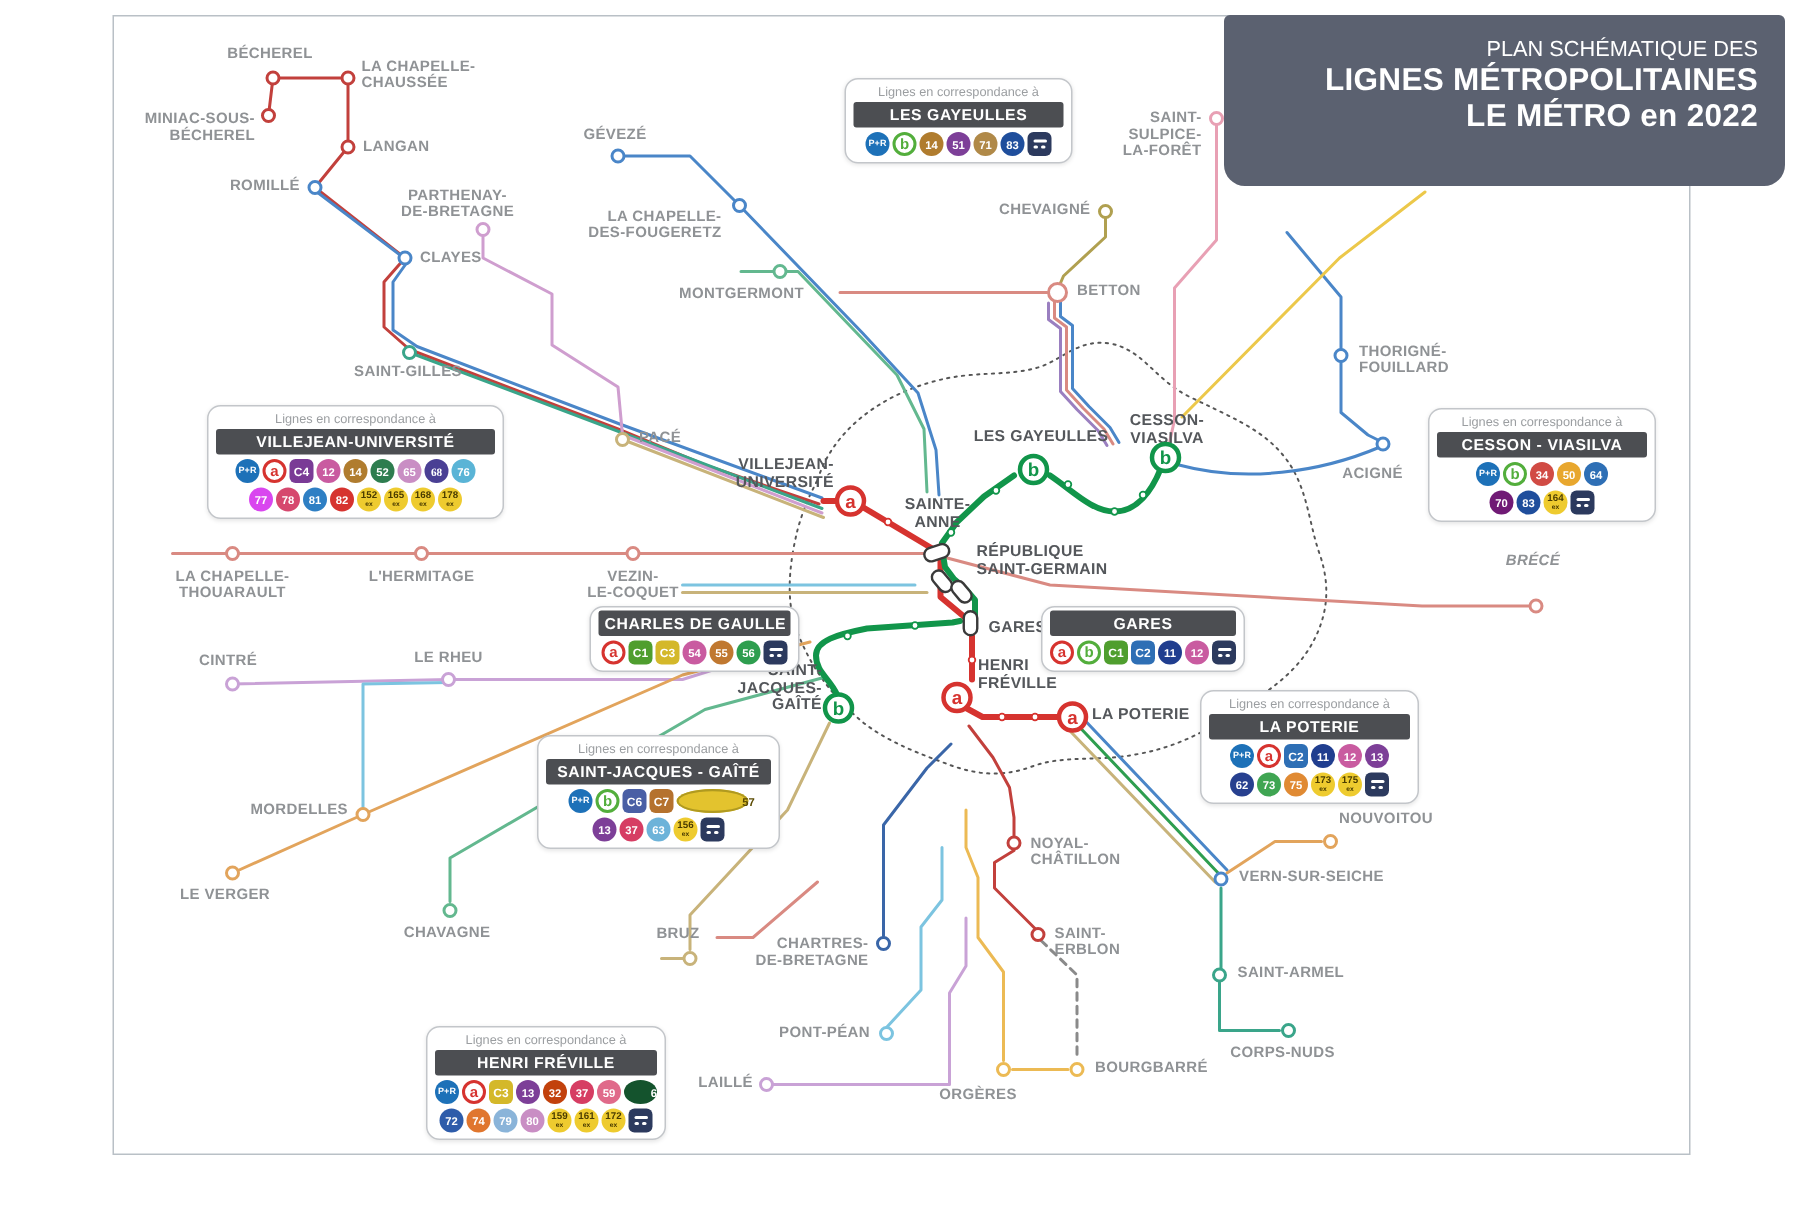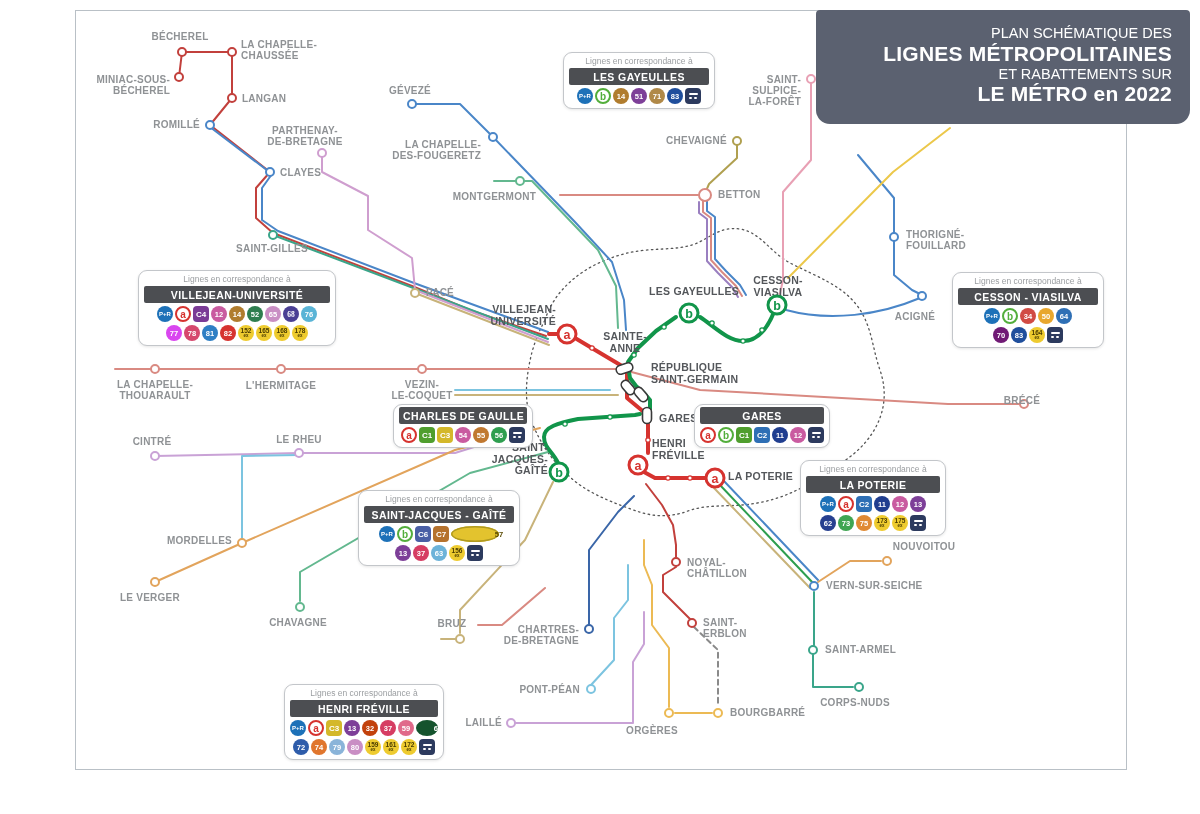--- a/index.html
+++ b/index.html
@@ -211,21 +211,21 @@
       <div class="st-node" style="left: 737px; top: 141px; border-color: rgb(176, 160, 80);"></div>
       <div class="st-label al-r" style="left: 727px; top: 140px;">CHEVAIGNÉ</div>
       <div class="st-node big" style="left: 705px; top: 195px; border-color: rgb(217, 138, 130);"></div>
       <div class="st-label al-l" style="left: 718px; top: 194px;">BETTON</div>
       <div class="st-node" style="left: 894px; top: 237px; border-color: rgb(74, 134, 200);"></div>
       <div class="st-label al-l" style="left: 906px; top: 240px;">THORIGNÉ-
 FOUILLARD</div>
       <div class="st-node" style="left: 922px; top: 296px; border-color: rgb(74, 134, 200);"></div>
       <div class="st-label al-c" style="left: 915px; top: 316px;">ACIGNÉ</div>
       <div class="st-node" style="left: 1024px; top: 404px; border-color: rgb(217, 138, 130);"></div>
-      <div class="st-label al-c" style="left: 1022px; top: 400px;">BRÉCÉ</div>
+      <div class="st-label al-c" style="left: 1022px; top: 374px; font-style: italic;">BRÉCÉ</div>
       <div class="st-label al-r major" style="left: 556px; top: 316px;">VILLEJEAN-
 UNIVERSITÉ</div>
       <div class="st-label al-c major" style="left: 625px; top: 343px;">SAINTE-
 ANNE</div>
       <div class="st-label al-l major" style="left: 651px; top: 374px;">RÉPUBLIQUE
 SAINT-GERMAIN</div>
       <div class="st-label al-l major" style="left: 659px; top: 419px;">GARES</div>
       <div class="st-label al-l major" style="left: 652px; top: 450px;">HENRI
 FRÉVILLE</div>
       <div class="st-label al-r major" style="left: 548px; top: 459px;">SAINT-
@@ -459,16 +459,15 @@
               <i></i>
             </span>
           </div>
         </div>
       </div>
     </div>
 
   <div id="title-box">
     <div class="t-reg">PLAN SCHÉMATIQUE DES</div>
     <div class="t-big">LIGNES MÉTROPOLITAINES</div>
-    <div class="t-reg">ET RABATTEMENTS SUR</div>
     <div class="t-big">LE MÉTRO en 2022</div>
   </div>
 </div>
 
 </body></html>

